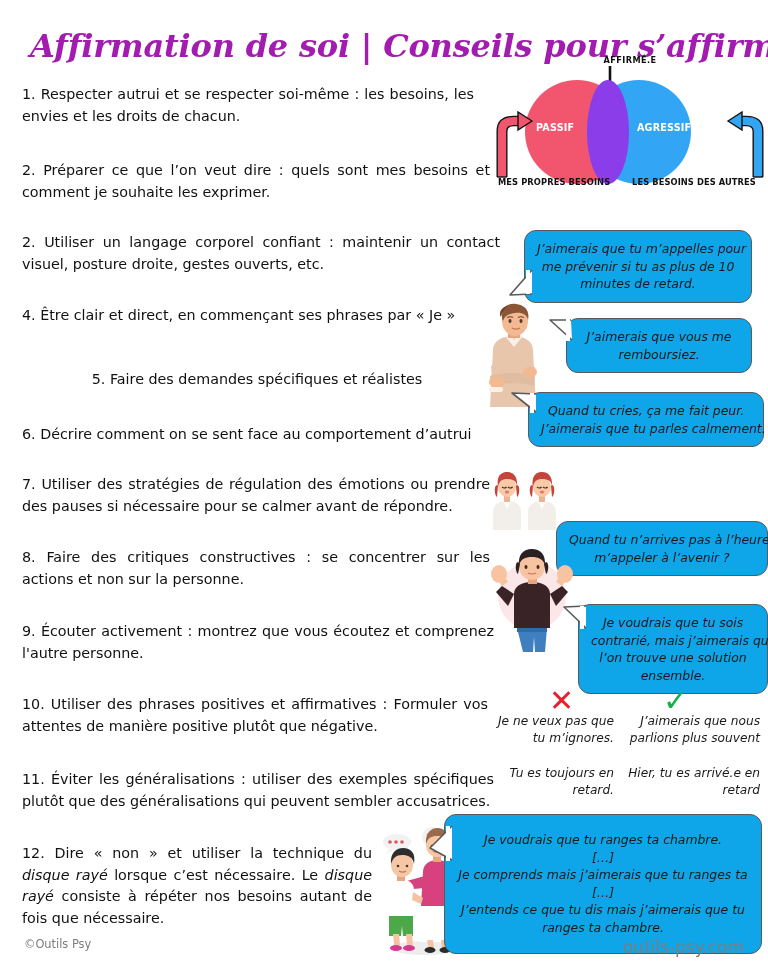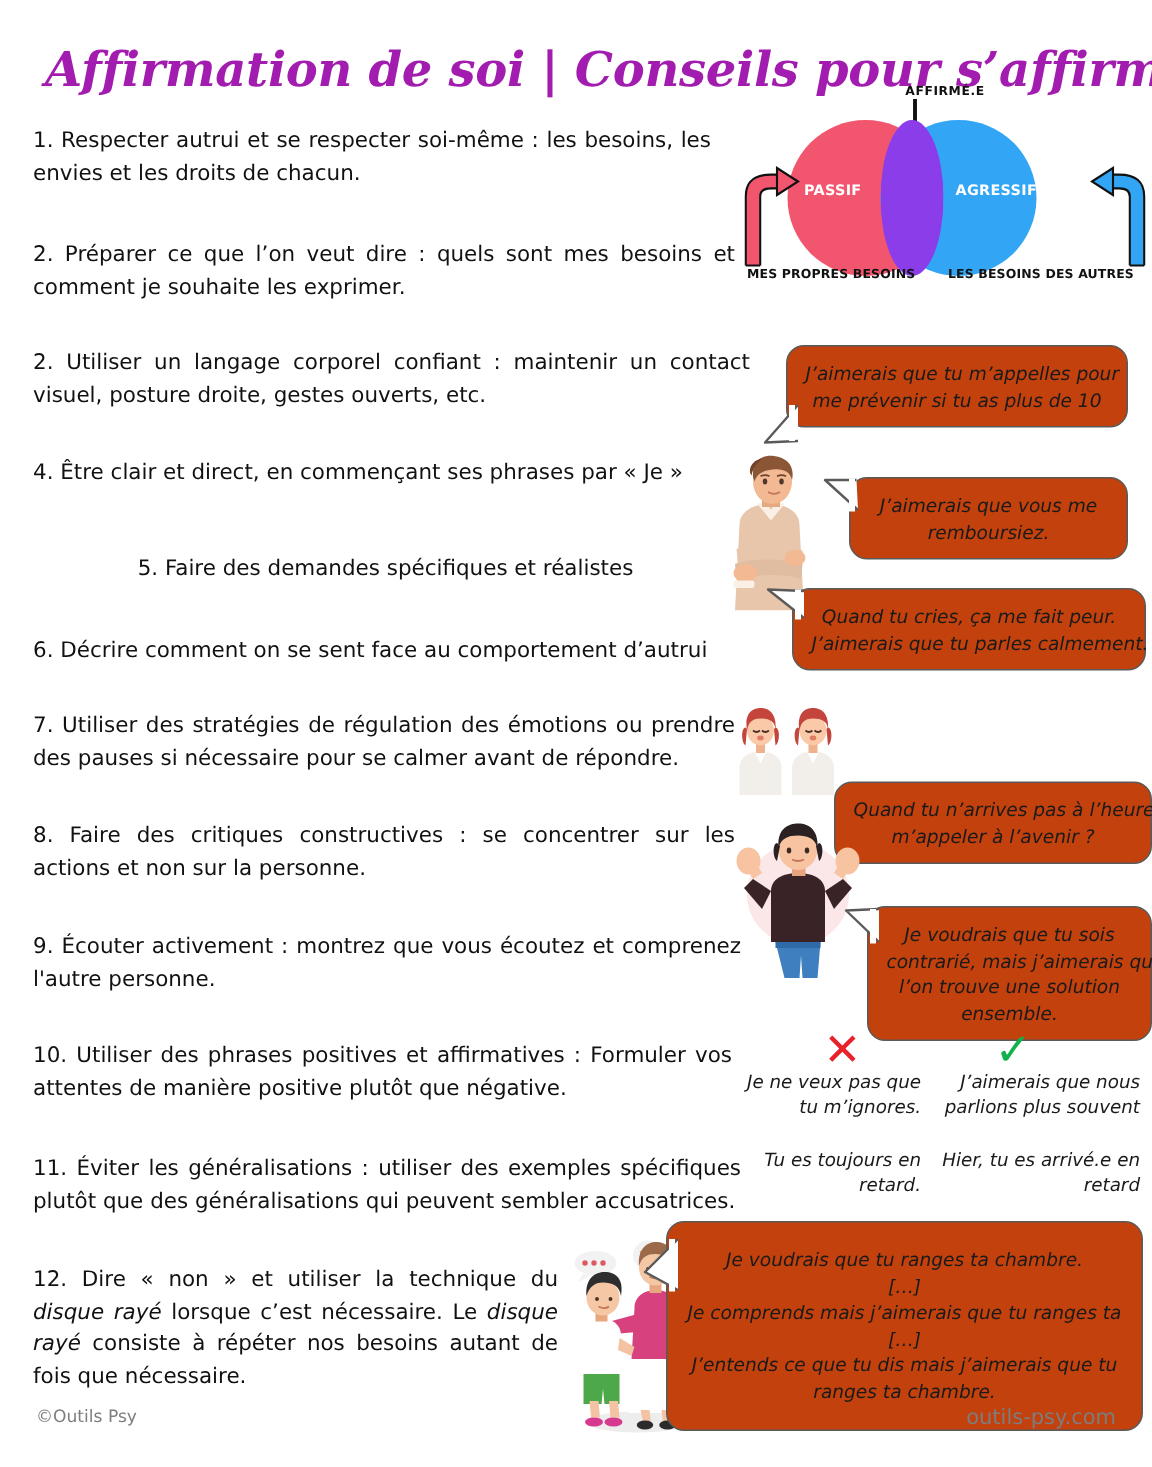--- a/index.html
+++ b/index.html
@@ -59,21 +59,21 @@
     position: absolute; font-size: 8.3px; font-weight: 700; color: #111; letter-spacing: 0.1px;
   }
   .venn-bottom .bl { left: 6px; }
   .venn-bottom .br { left: 140px; }
 
   
   .bubble {
     position: absolute;
     border: 1.6px solid #5a5a5a;
     border-radius: 12px;
-    background: #c2410c;
+    background: #0ea5e9;
     font-style: italic;
     font-size: 12.4px;
     line-height: 1.42;
     color: #1a1a1a;
     text-align: center;
     padding: 9px 12px;
   }
   .bubble .ln { display: block; white-space: nowrap; }
 
   
@@ -85,21 +85,21 @@
     line-height: 1.4; text-align: right; color: #1a1a1a;
   }
 
   
   .foot-left {
     position: absolute; left: 24px; top: 937px;
     font-size: 11.4px; color: #7d7d7d;
   }
   .foot-right {
     position: absolute; right: 24px; top: 937px;
-    font-size: 14px; color: #7d7d7d;
+    font-size: 17px; color: #7d7d7d;
   }
 
   
   .illus { position: absolute; }
 </style>
 </head>
 <body>
 
 <div class="page">
 
@@ -163,20 +163,21 @@
 
     <div class="venn-bottom">
       <span class="bl">MES PROPRES BESOINS</span>
       <span class="br">LES BESOINS DES AUTRES</span>
     </div>
   </div>
 
   <div class="bubble" style="left:524px; top:230px; width:228px;">
     <span class="ln">J’aimerais que tu m’appelles pour</span>
     <span class="ln">me prévenir si tu as plus de 10</span>
+    <span class="ln">minutes de retard.</span>
   </div>
   <svg class="illus" style="left:508px; top:268px;" width="26" height="30" viewBox="0 0 26 30">
     <path d="M24 2 L2 27 L24 26" fill="#fff" stroke="#5a5a5a" stroke-width="1.6" stroke-linejoin="round"></path>
     <line x1="20" y1="2" x2="20" y2="26" stroke="#fff" stroke-width="4"></line>
   </svg>
 
   <svg class="illus" style="left:471px; top:303px;" width="86" height="104" viewBox="0 0 86 104">
 
     <path d="M22 47 C22 38 31 33 42 33 C53 33 62 38 62 47 L65 104 L19 104 Z" fill="#E8C6AC"></path>
 

